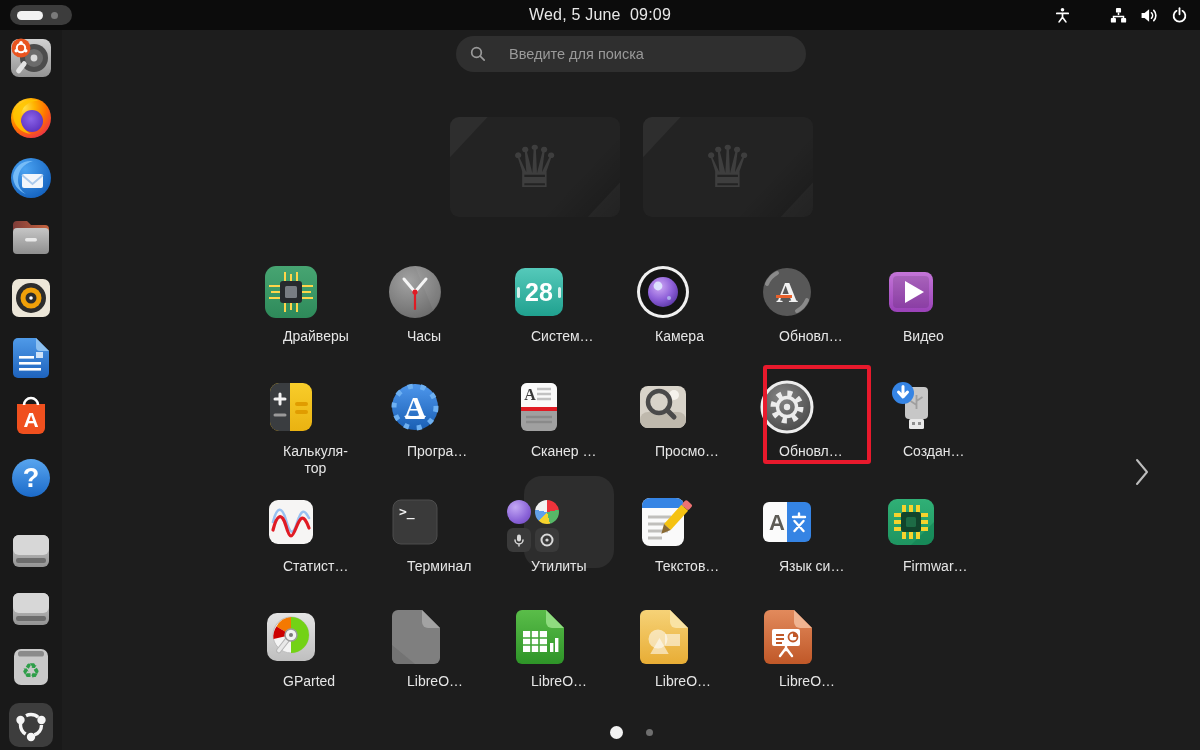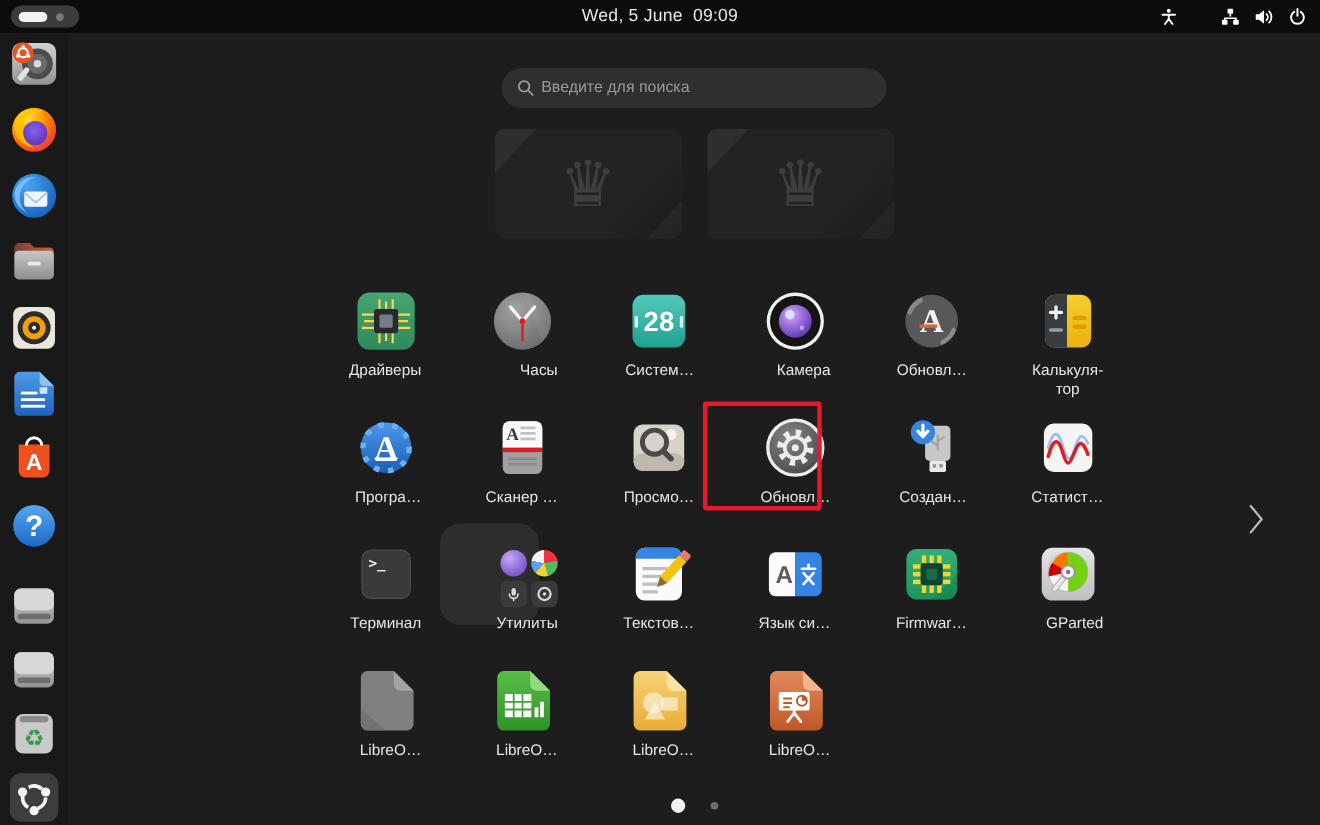--- a/index.html
+++ b/index.html
@@ -23,41 +23,41 @@
   
   .dock { position:absolute; left:0; top:30px; width:62px; height:720px; background:#191919;
           display:flex; flex-direction:column; align-items:center; padding:4px 0 8px; }
   .dock-item { width:48px; height:48px; margin-bottom:12px; display:flex; align-items:center;
                justify-content:center; border-radius:10px; }
   .dock-sep { width:34px; height:1px; background:#3c3c3c; margin:2px 0 11px; }
   .dock-item.small-gap { margin-bottom:10px; }
   .dock-item.showapps { margin-top:auto; margin-bottom:0; }
 
   
-  .search { position:absolute; left:456px; top:62px; width:350px; height:36px; background:#2f2f2f;
-            border-radius:18px; display:flex; align-items:center; padding:0 14px; gap:6px; }
+  .search { position:absolute; left:456px; top:36px; width:350px; height:36px; background:#2f2f2f;
+            border-radius:18px; display:flex; align-items:center; padding:0 14px; gap:23px; }
   .search input { flex:1; background:transparent; border:none; outline:none; color:#c8c8c8;
                   font-size:14.5px; font-family:"Liberation Sans",sans-serif; }
   .search input::placeholder { color:#9a9a9a; }
 
   
   .thumbs { position:absolute; left:62px; right:0; top:117px; display:flex; justify-content:center; gap:23px; }
   .thumb { width:170px; height:100px; border-radius:9px; background:#232323; position:relative;
            overflow:hidden; display:flex; align-items:center; justify-content:center; }
   .thumb::before { content:""; position:absolute; inset:0;
      background:
        linear-gradient(133deg, rgba(255,255,255,0.05) 0 14%, transparent 14.5% 100%),
        linear-gradient(313deg, rgba(255,255,255,0.035) 0 12%, transparent 12.5% 100%),
        linear-gradient(133deg, transparent 0 70%, rgba(0,0,0,0.25) 100%); }
   .crown { color:#3e3e3e; font-size:58px; line-height:1; font-family:"DejaVu Sans",sans-serif; }
 
   
   .grid { position:absolute; left:259px; top:252px; width:744px; display:grid;
           grid-template-columns:repeat(6,124px); grid-auto-rows:115px; }
-  .cell { position:relative; display:flex; flex-direction:column; align-items:flex-end; padding-top:8px; }
+  .cell { position:relative; display:flex; flex-direction:column; align-items:flex-start; padding-top:8px; }
   .appicon { width:64px; height:64px; flex:0 0 64px; }
   .applabel { margin-top:4px; color:#e6e6e6; font-size:14px; line-height:17px; text-align:center;
               white-space:pre-line; max-width:118px;margin-left:24px; }
   .folder-tile { position:absolute; left:17px; top:-6px; width:90px; height:92px; background:#2d2d2d;
                  border-radius:18px; z-index:0; }
   .cell > * { z-index:1; }
   .minis { width:52px; height:52px; margin:10px 0 2px; display:grid; grid-template-columns:24px 24px;
            grid-auto-rows:24px; gap:4px; }
   .mini { width:24px; height:24px; border-radius:6px; background:#3a3a3a; display:flex;
           align-items:center; justify-content:center; }
@@ -400,20 +400,28 @@
       <svg class="appicon" viewBox="0 0 64 64">
         <circle cx="32" cy="32" r="24" fill="#585858"></circle>
         <path d="M12 24 a22 22 0 0 1 10 -11" fill="none" stroke="#8a8a8a" stroke-width="4" stroke-linecap="round"></path>
         <path d="M52 40 a22 22 0 0 1 -10 11" fill="none" stroke="#8a8a8a" stroke-width="4" stroke-linecap="round"></path>
         <text x="32" y="42" text-anchor="middle" font-family="Liberation Serif,serif" font-size="30" font-weight="bold" fill="#f2f2f2">A</text>
         <rect x="21" y="35" width="16" height="3" fill="#e8612c"></rect>
       </svg>
       <div class="applabel">Обновл…</div>
     </div>
 
+    <div class="cell">
+      <svg class="appicon" viewBox="0 0 64 64">
+        <rect x="10" y="12" width="44" height="40" rx="8" fill="url(#g-vid)"></rect>
+        <rect x="14" y="16" width="36" height="32" rx="4" fill="#000" opacity=".12"></rect>
+        <path d="M26 21 L45 32 L26 43 Z" fill="#fff"></path>
+      </svg>
+      <div class="applabel">Видео</div>
+    </div>
 
     <div class="cell">
       <svg class="appicon" viewBox="0 0 64 64">
         <rect x="11" y="8" width="42" height="48" rx="9" fill="url(#g-calc)"></rect>
         <path d="M11 17 a9 9 0 0 1 9 -9 h11 v48 H20 a9 9 0 0 1 -9 -9 Z" fill="#3a3d40"></path>
         <g stroke="#f2f2f2" stroke-width="3" stroke-linecap="round">
             <path d="M21 19 v10 M16 24 h10"></path>
           </g>
         <path d="M16 40 h10" stroke="#9a9a9a" stroke-width="3" stroke-linecap="round"></path>
         <g stroke="#e09c00" stroke-width="4" stroke-linecap="round">

